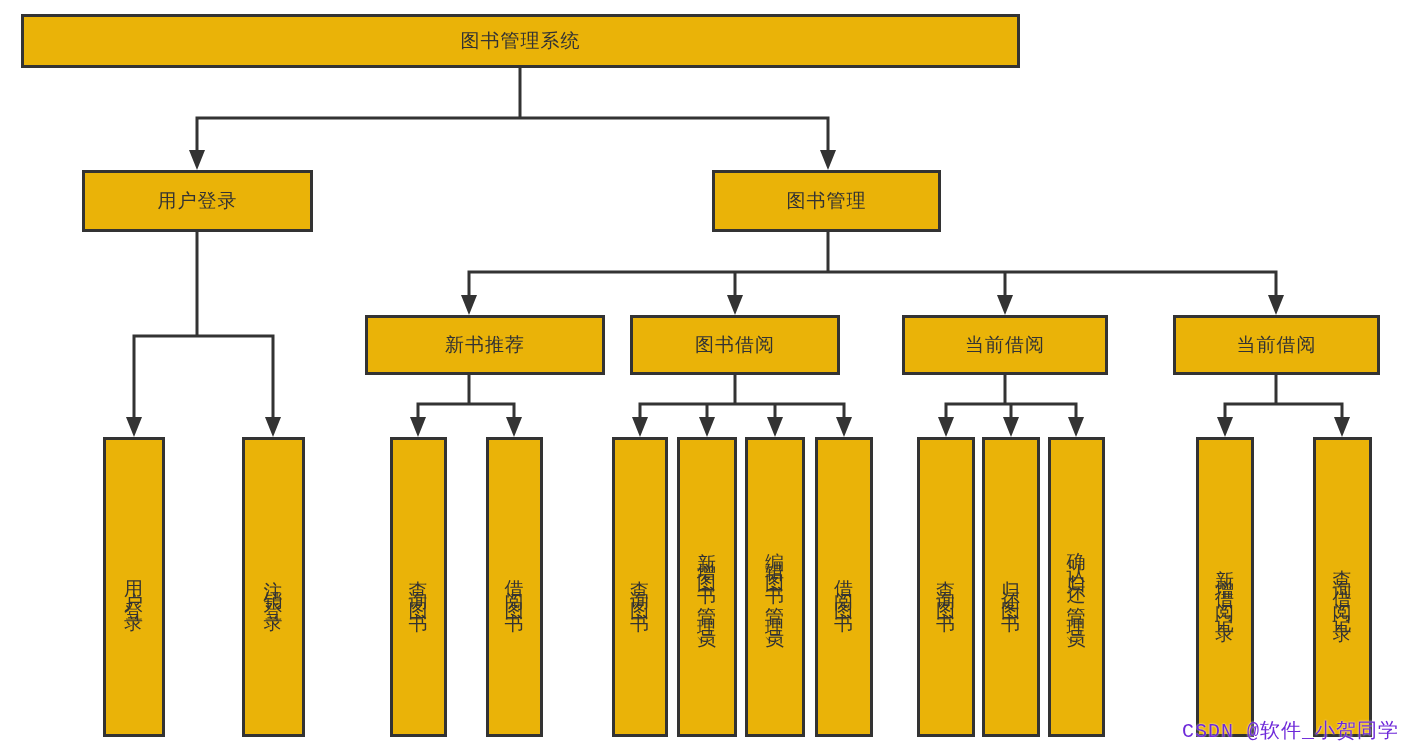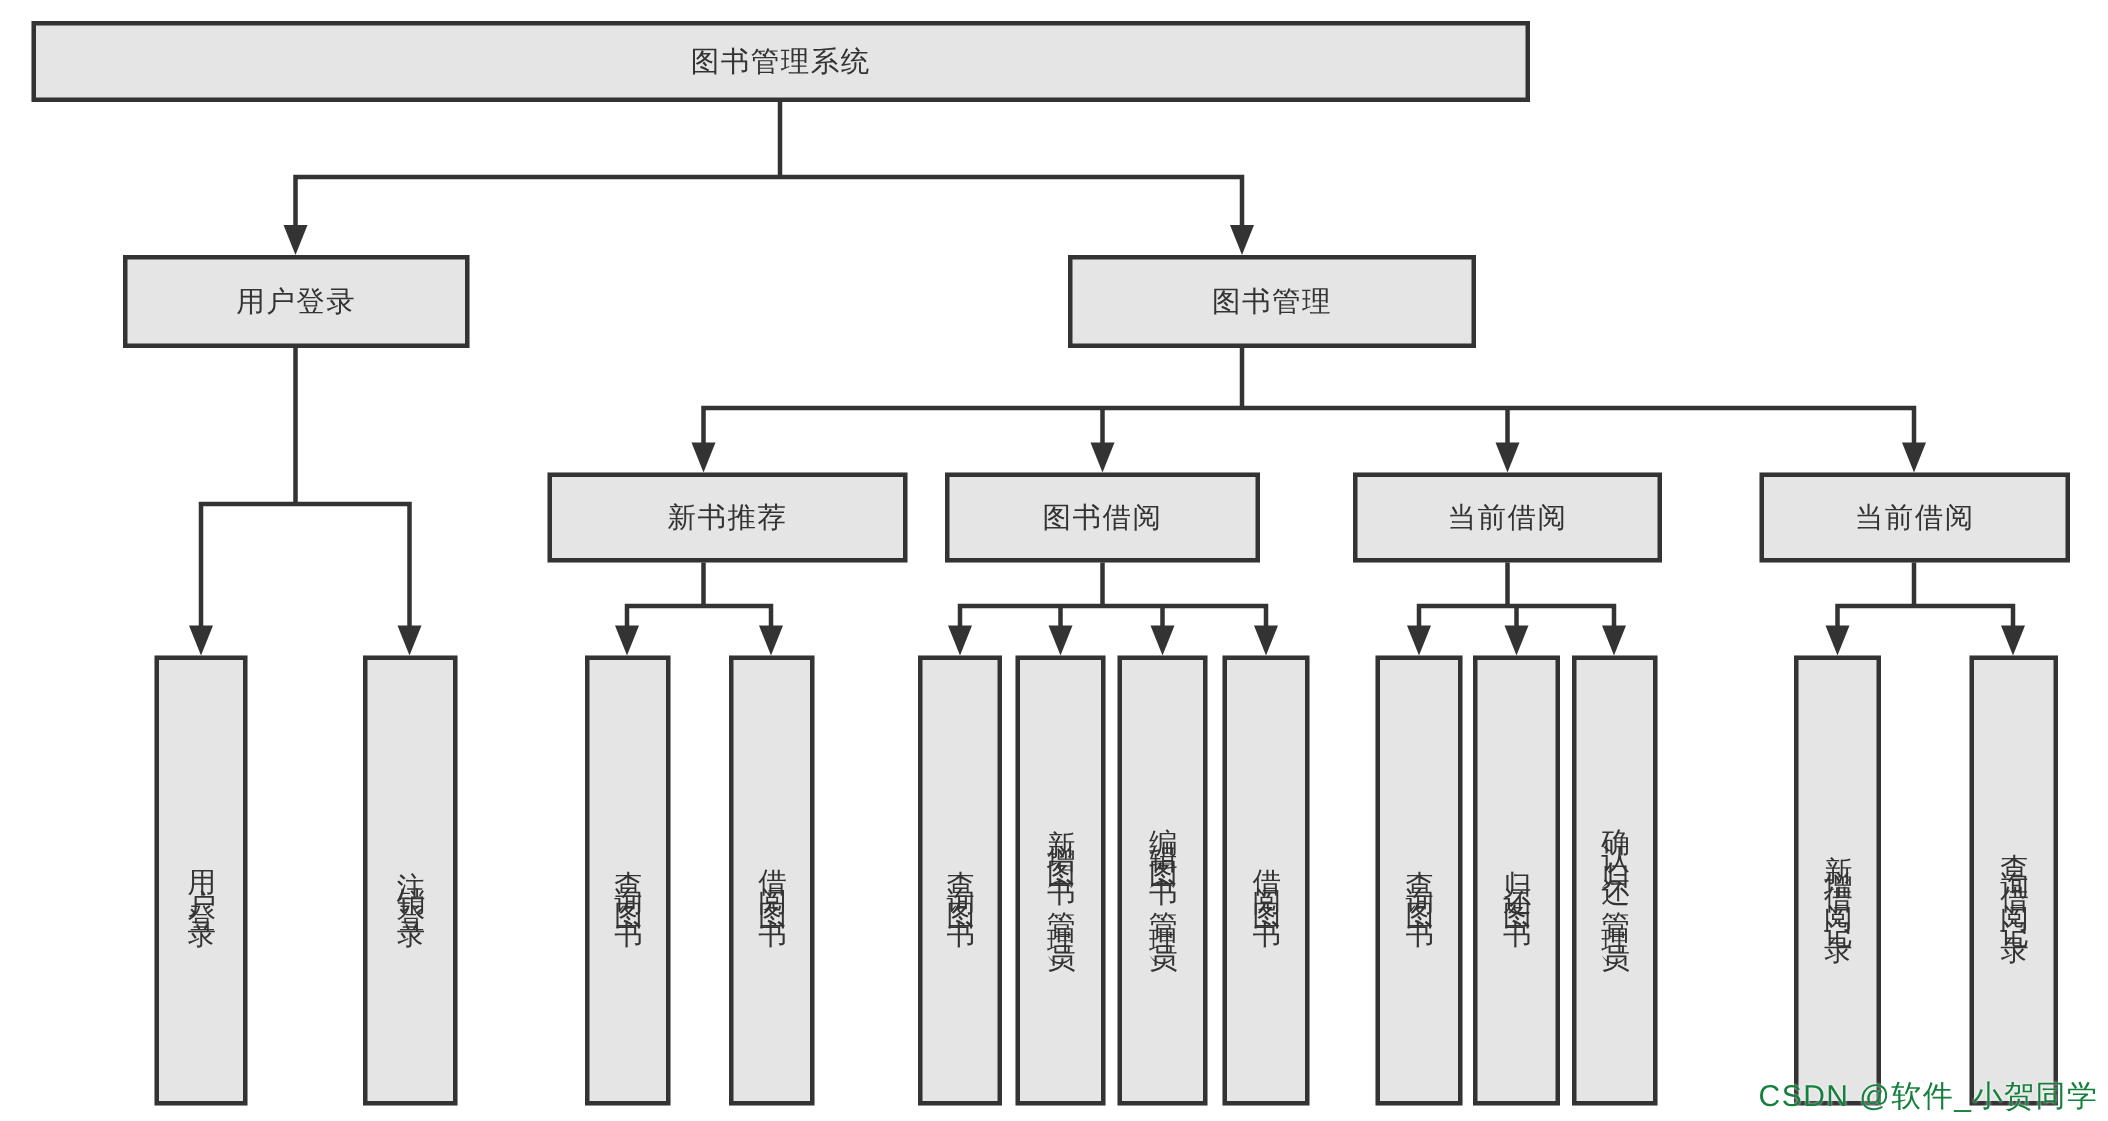--- a/index.html
+++ b/index.html
@@ -8,43 +8,44 @@
     width:1405px;height:747px;
     background:#ffffff;
     font-family:"Liberation Sans","DejaVu Sans",sans-serif;
     overflow:hidden;
   }
   .connectors{position:absolute;left:0;top:0;width:1405px;height:747px;}
   .hbox,.vbox{
     position:absolute;
     box-sizing:border-box;
     border:3px solid #333333;
-    background:#e5e5e5;
+    background:#eab308;
     display:flex;align-items:center;justify-content:center;
     color:#333333;
   }
   .hbox span{
     font-size:19px;letter-spacing:1px;color:#333333;white-space:nowrap;
   }
   .vbox span{
     writing-mode:vertical-rl;
     text-orientation:mixed;
     font-size:19px;
     letter-spacing:0.58em;
     line-height:1;
     color:#333333;
   }
   .watermark{
     position:absolute;
     top:717px;right:6px;
     font-size:20px;
-    color:#15803d;
+    color:#6d28d9;
     letter-spacing:1px;
     text-shadow:0 0 2px #ffffff;
     white-space:nowrap;
+    font-family:Liberation Mono, monospace;
   }
 </style>
 </head>
 <body>
 
 <div class="canvas">
 
   <svg class="connectors" viewBox="0 0 1405 747" xmlns="http://www.w3.org/2000/svg">
     <g stroke="#333333" stroke-width="3" fill="none">
       <path d="M520 66 V118"></path>
@@ -102,21 +103,21 @@
     </g>
   </svg>
 
   <div class="hbox" style="left:21px;top:14px;width:999px;height:54px">
     <span>图书管理系统</span>
   </div>
 
   <div class="hbox" style="left:82px;top:170px;width:231px;height:62px">
     <span>用户登录</span>
   </div>
-  <div class="hbox" style="left:712px;top:170px;width:272px;height:62px">
+  <div class="hbox" style="left:712px;top:170px;width:229px;height:62px">
     <span>图书管理</span>
   </div>
 
   <div class="hbox" style="left:365px;top:315px;width:240px;height:60px">
     <span>新书推荐</span>
   </div>
   <div class="hbox" style="left:902px;top:315px;width:206px;height:60px">
     <span>当前借阅</span>
   </div>
   <div class="hbox" style="left:630px;top:315px;width:210px;height:60px">

